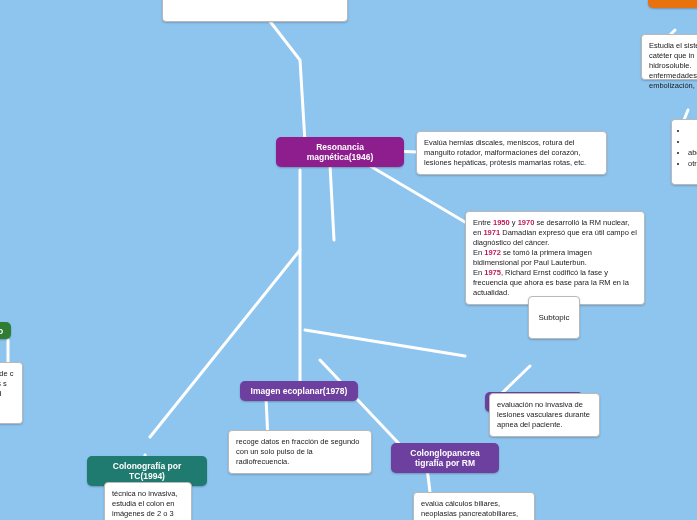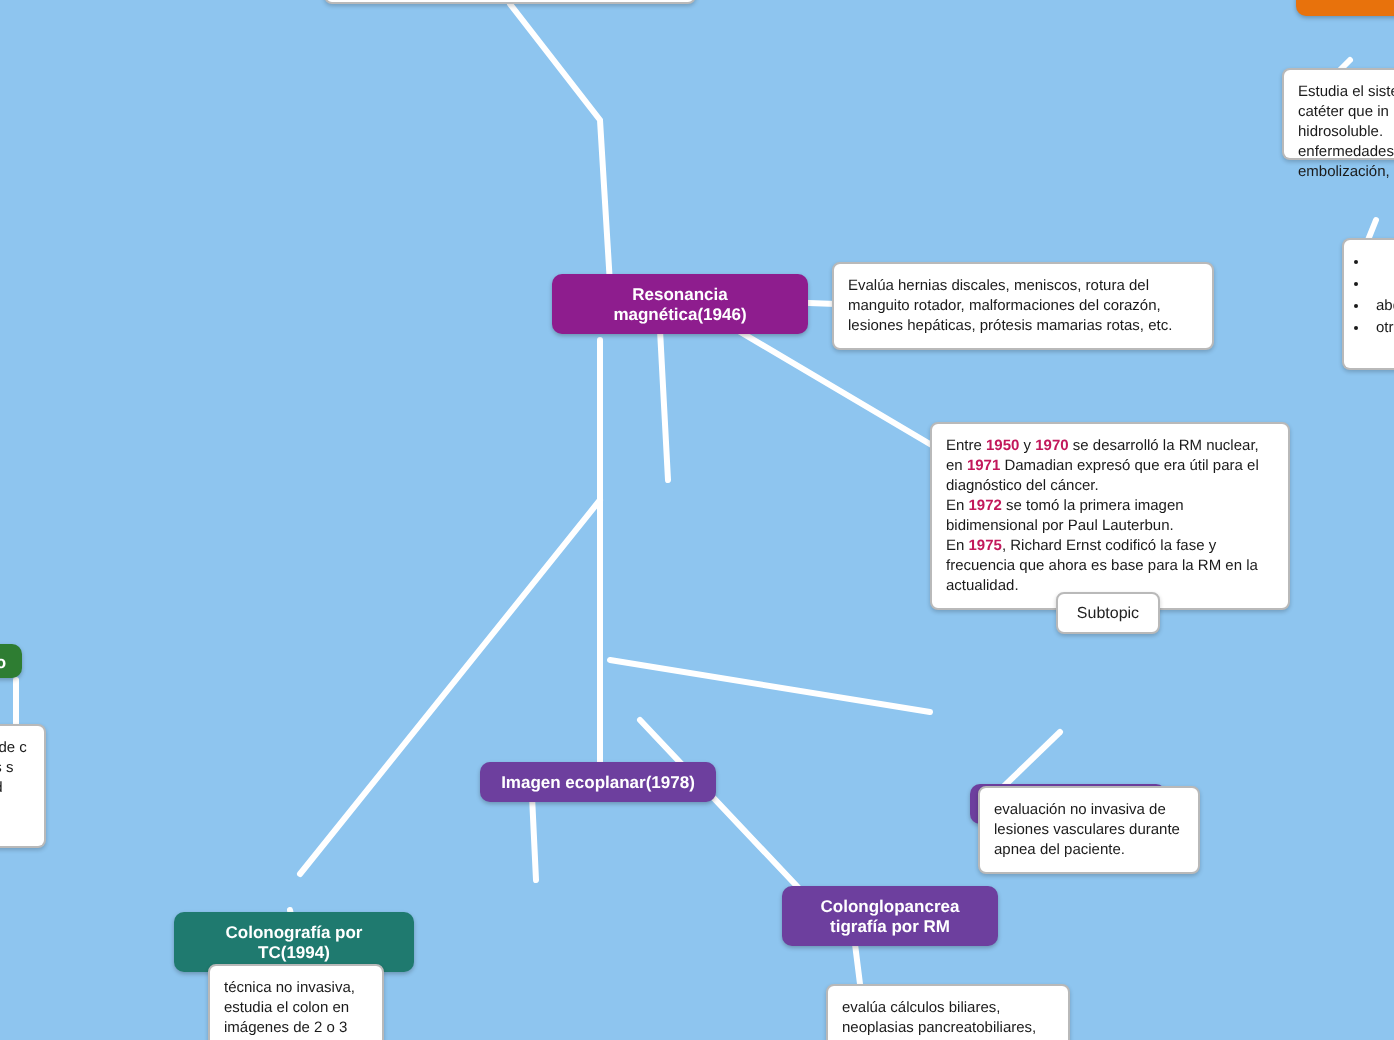--- a/index.html
+++ b/index.html
@@ -38,21 +38,21 @@
     padding:6px 7px;
     box-shadow:0 1px 2px rgba(0,0,0,0.2);
   }
   .pink{color:#c2185b;font-weight:bold;}
   .subtopic{
     background:#ffffff;
     border:1px solid #b9b9b9;
     border-radius:4px;
     font-size:8px;
     color:#222;
-    padding:5px 9px;
+    padding:16px 9px;
     text-align:center;
     box-shadow:0 1px 2px rgba(0,0,0,0.2);
   }
   .bullets{margin:0;padding-left:9px;}
   .bullets li{margin:0 0 1px 0;}
   .clip-left{border-left:none;border-top-left-radius:0;border-bottom-left-radius:0;}
   .clip-right{border-right:none;border-top-right-radius:0;border-bottom-right-radius:0;}
 </style>
 </head>
 <body>
@@ -115,21 +115,21 @@
 
   <div class="node note" style="left:416px;top:131px;width:191px;">
     <span>Evalúa hernias discales, meniscos, rotura del manguito rotador, malformaciones del corazón, lesiones hepáticas, prótesis mamarias rotas, etc.</span>
   </div>
 
   <div class="node note" style="left:465px;top:211px;width:180px;">
     <div>
       <span>Entre </span><span class="pink">1950</span><span> y </span><span class="pink">1970</span><span> se desarrolló la RM nuclear,</span>
     </div>
     <div>
-      <span>en </span><span class="pink">1971</span><span> Damadian expresó que era útil para el diagnóstico del cáncer.</span>
+      <span>en </span><span class="pink">1971</span><span> Damadian expresó que era útil campo el diagnóstico del cáncer.</span>
     </div>
     <div>
       <span>En </span><span class="pink">1972</span><span> se tomó la primera imagen bidimensional por Paul Lauterbun.</span>
     </div>
     <div>
       <span>En </span><span class="pink">1975</span><span>, Richard Ernst codificó la fase y frecuencia que ahora es base para la RM en la actualidad.</span>
     </div>
   </div>
 
   <div class="node subtopic" style="left:528px;top:296px;width:52px;">
@@ -142,20 +142,23 @@
   </div>
 
   <div class="node note" style="left:489px;top:393px;width:111px;">
     <span>evaluación no invasiva de lesiones vasculares durante apnea del paciente.</span>
   </div>
 
   <div class="node topic violet" style="left:240px;top:381px;width:118px;">
     <span>Imagen ecoplanar(1978)</span>
   </div>
 
+  <div class="node note" style="left:228px;top:430px;width:144px;">
+    <span>recoge datos en fracción de segundo con un solo pulso de la radiofrecuencia.</span>
+  </div>
 
   <div class="node topic violet" style="left:391px;top:443px;width:108px;">
     <span>Colonglopancrea tigrafía por RM</span>
   </div>
 
   <div class="node note" style="left:413px;top:492px;width:122px;height:40px;">
     <span>evalúa cálculos biliares, neoplasias pancreatobiliares, mirando el comportamiento</span>
   </div>
 
   <div class="node topic teal" style="left:87px;top:456px;width:120px;">

